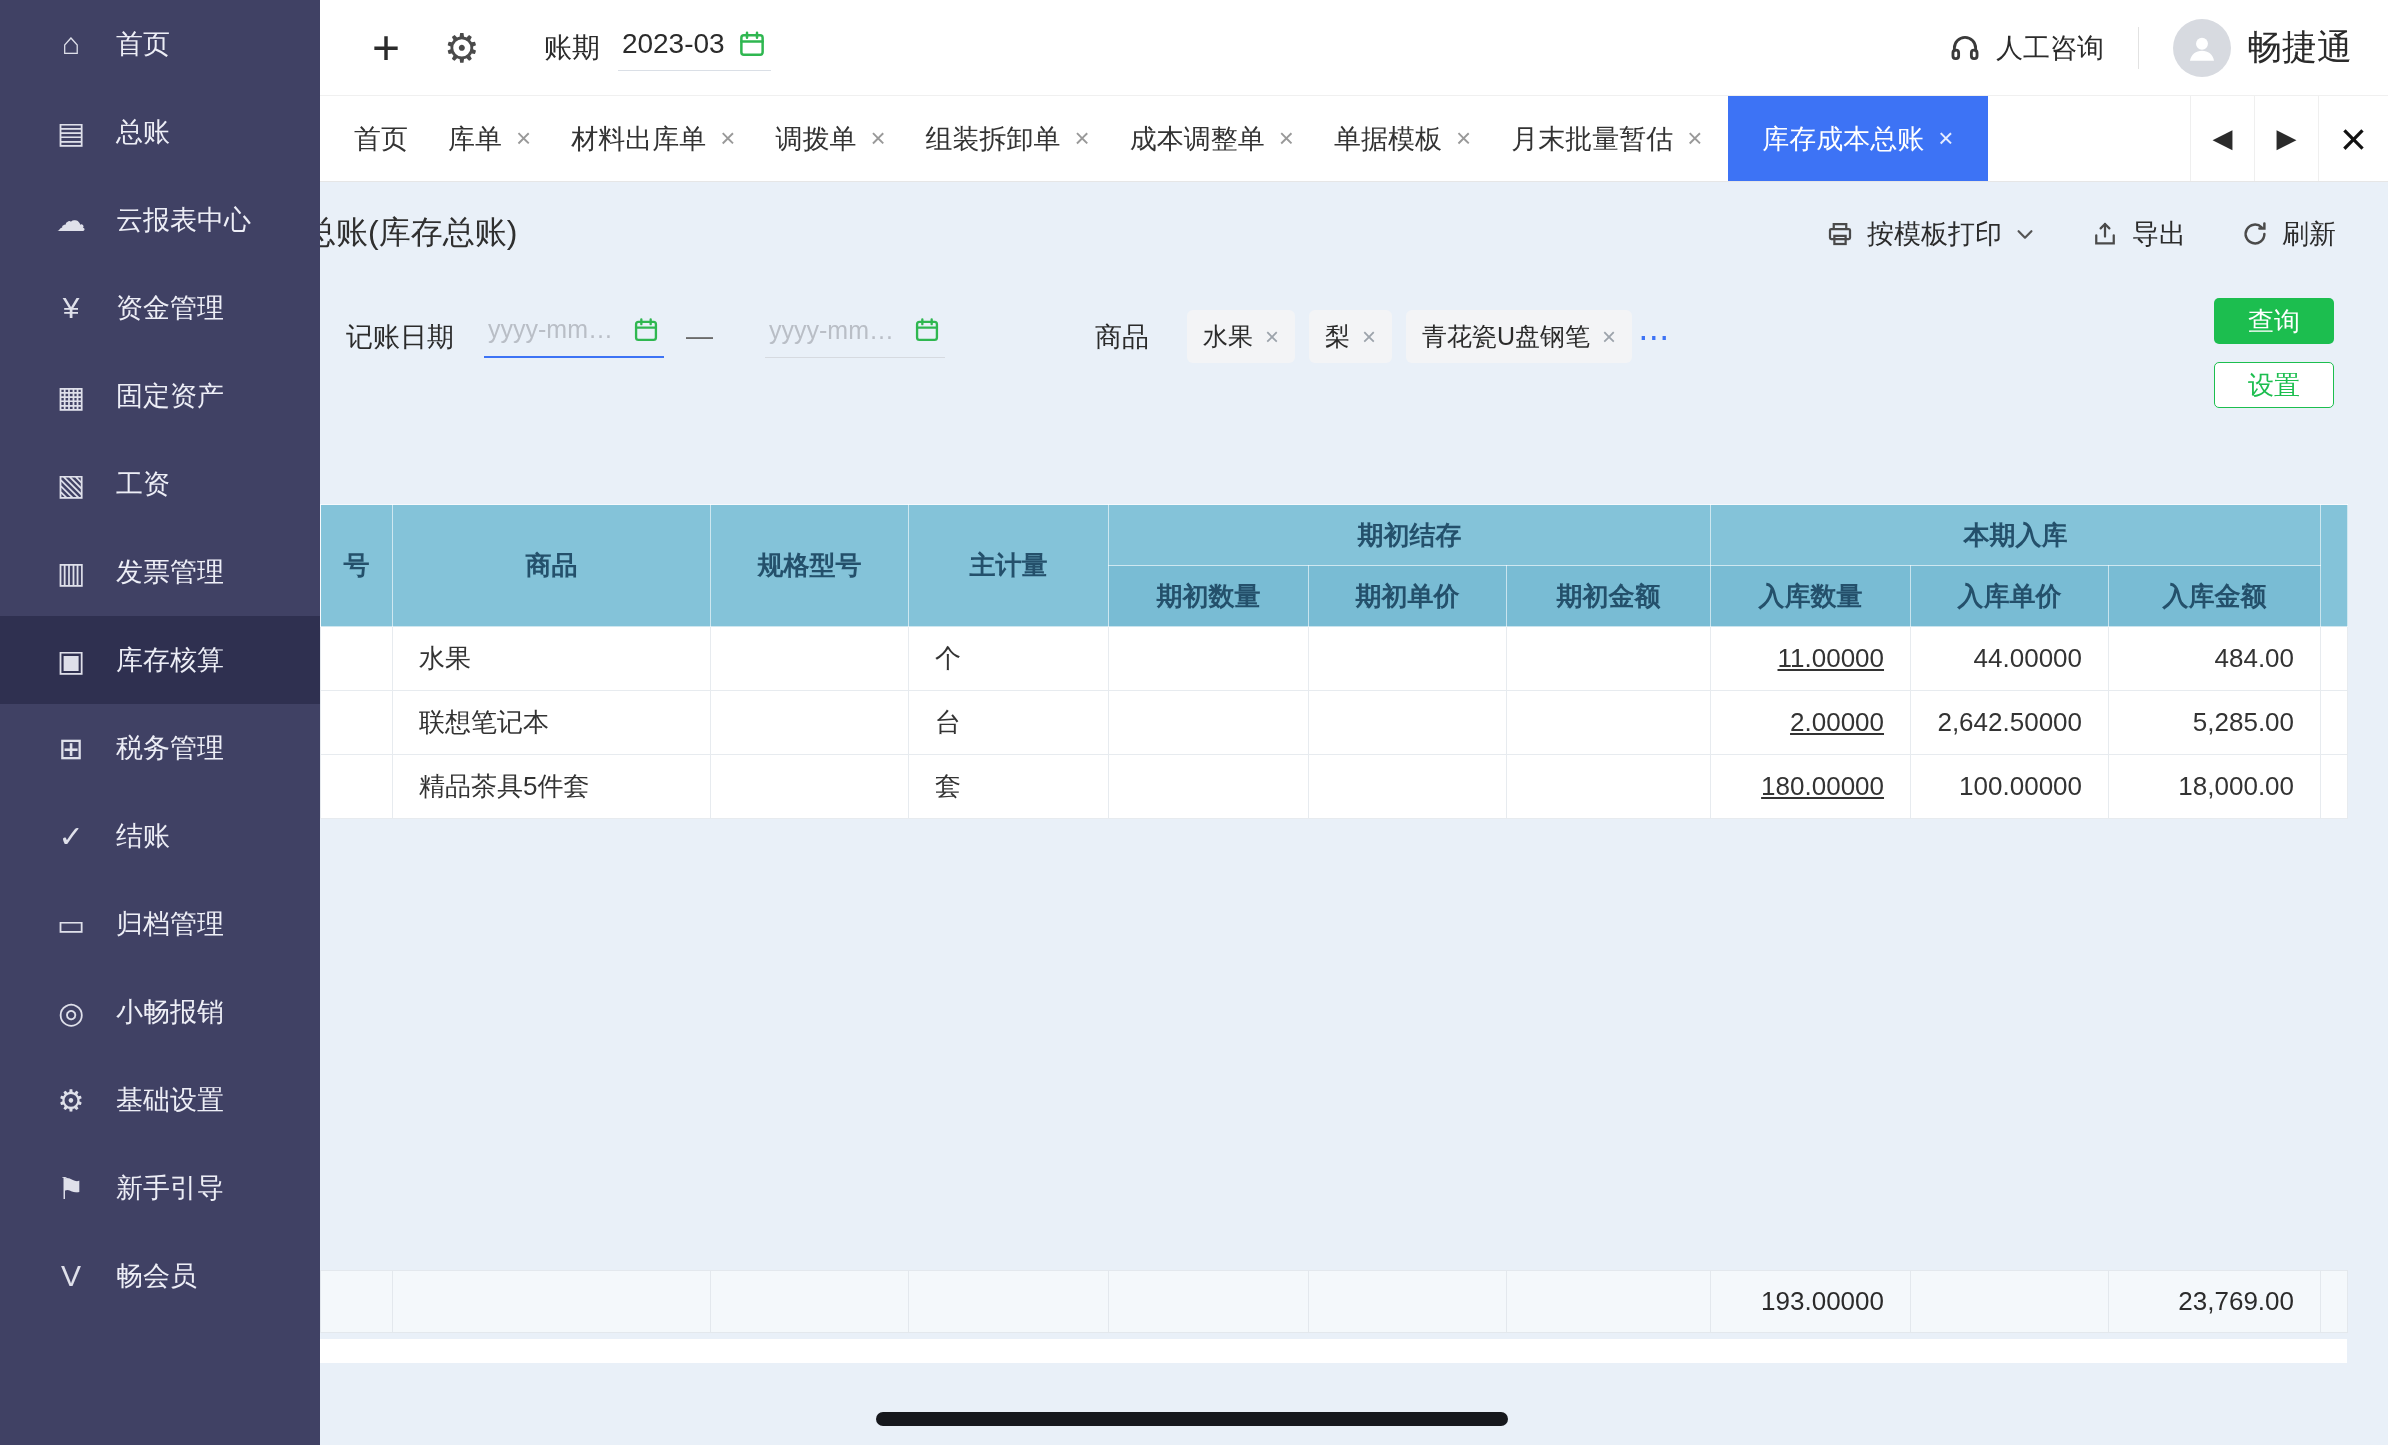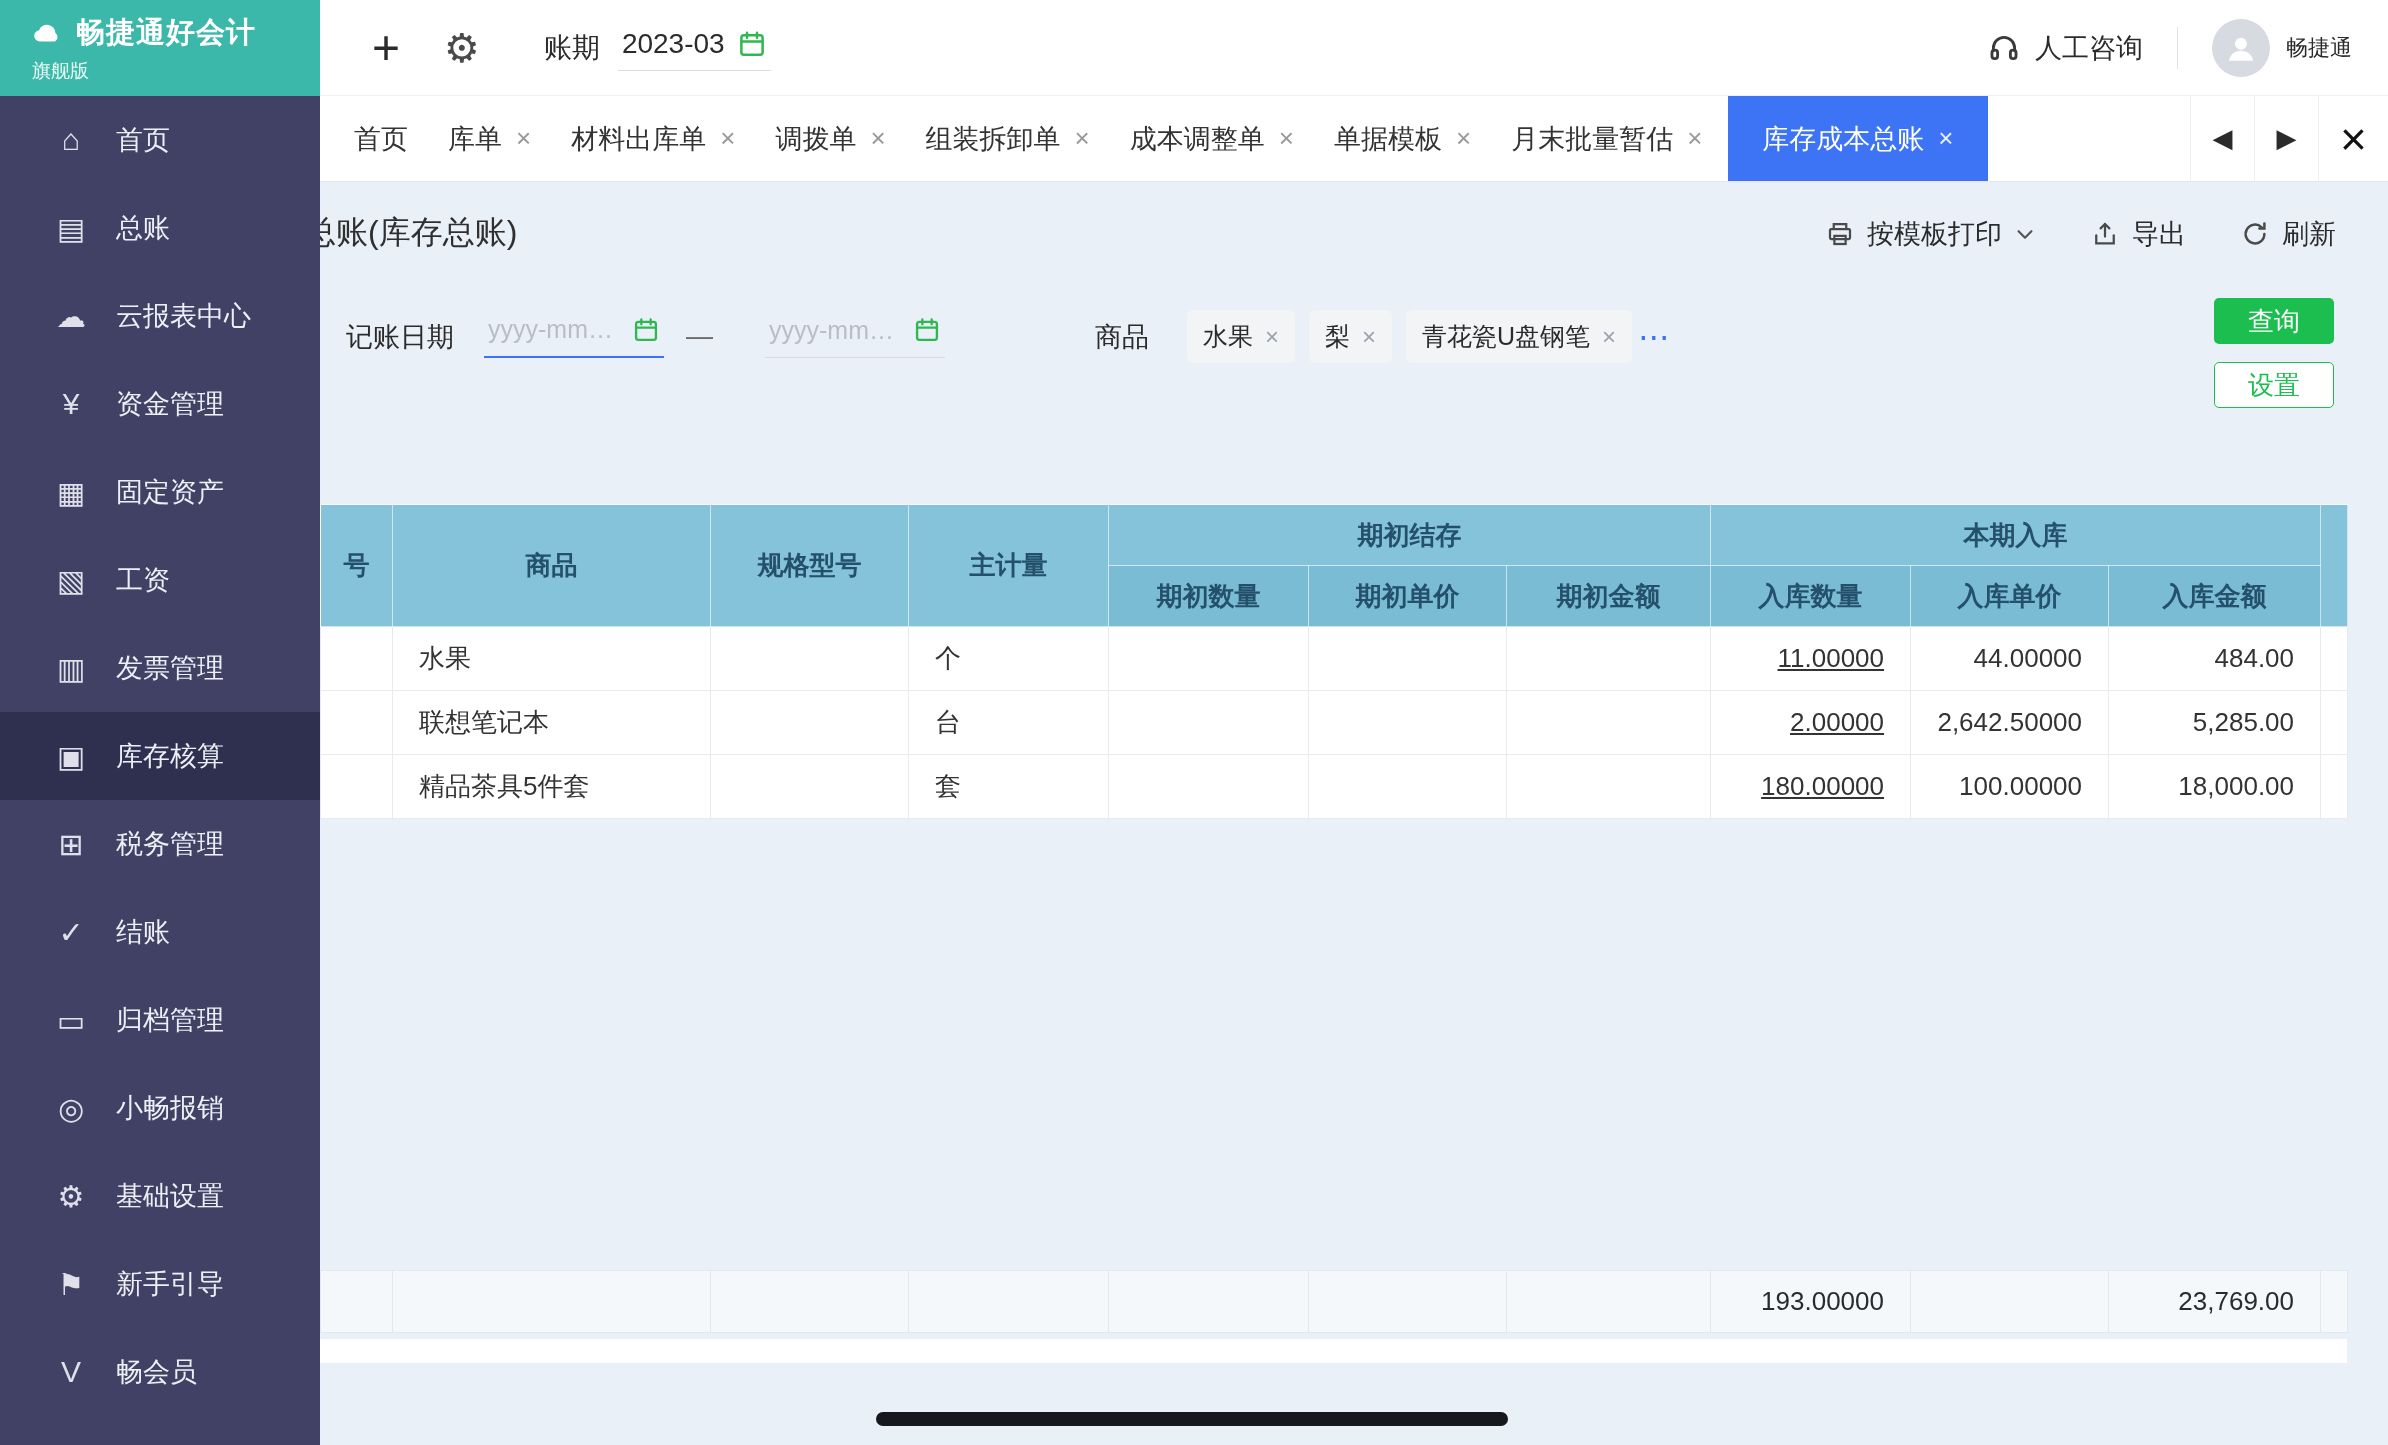--- a/index.html
+++ b/index.html
@@ -23,21 +23,21 @@
   .topbar { position:absolute; top:0; left:320px; right:0; height:96px; background:#fff; display:flex; align-items:center; border-bottom:1px solid #F0F0F0; z-index:5; }
   .company { display:flex; align-items:center; gap:22px; margin-left:26px; padding:6px 10px 16px 6px; border-bottom:1px solid #E3E6EB; font-size:27px; color:#2B2B2B; cursor:pointer; min-width:470px; }
   .plus { margin-left:52px; font-size:48px; font-weight:300; color:#2B2B2B; line-height:1; cursor:pointer; }
   .gear { margin-left:44px; font-size:40px; color:#4A4A4A; line-height:1; cursor:pointer; }
   .period { margin-left:64px; display:flex; align-items:center; gap:18px; font-size:28px; color:#2B2B2B; }
   .period-value-wrap { display:flex; align-items:center; gap:12px; border-bottom:1px solid #DADFE6; padding:4px 4px 10px 4px; cursor:pointer; }
   .topbar-right { margin-left:auto; display:flex; align-items:center; padding-right:36px; }
   .consult { display:flex; align-items:center; gap:14px; font-size:27px; color:#2B2B2B; cursor:pointer; }
   .vdiv { width:1px; height:42px; background:#E2E2E2; margin:0 34px; }
   .avatar { width:58px; height:58px; border-radius:50%; background:#D7DAE0; display:flex; align-items:center; justify-content:center; cursor:pointer; overflow:hidden; }
-  .username { font-size:22px; color:#2B2B2B; margin-left:16px; }
+  .username { font-size:35px; color:#2B2B2B; margin-left:16px; }
 
   
   .tabbar { position:absolute; top:96px; left:320px; right:0; height:86px; background:#fff; border-bottom:1px solid #E6E6E6; display:flex; align-items:stretch; z-index:5; }
   .tabs { display:flex; align-items:stretch; overflow:hidden; flex:1; padding-left:20px; }
   .tab { display:flex; align-items:center; gap:14px; padding:0 14px; margin-right:12px; font-size:27px; color:#333; white-space:nowrap; cursor:pointer; }
   .tab-x { font-size:26px; color:#999; }
   .tab.active { background:#3D73F5; color:#fff; padding:0 34px; }
   .tab.active .tab-x { color:#E6EDFF; }
   .tab-controls { display:flex; align-items:stretch; }
   .arrow { width:64px; display:flex; align-items:center; justify-content:center; font-size:26px; color:#2B2B2B; border-left:1px solid #EFEFEF; cursor:pointer; }
@@ -79,29 +79,20 @@
   .grid.summary td { background:#F4F8FB; height:62px; border:1px solid #E3E8ED; color:#2B2B2B; }
   .white-strip { position:absolute; top:1157px; left:0; width:2027px; height:24px; background:#fff; }
   .hscrollbar { position:absolute; top:1230px; left:556px; width:632px; height:14px; background:#16181D; border-radius:7px; cursor:pointer; }
 </style>
 </head>
 <body>
 
 <div class="page">
 
   <aside class="sidebar">
-    <div class="logo">
-      <div class="logo-row">
-        <svg width="34" height="34" viewBox="0 0 24 24" fill="#FFFFFF">
-            <path d="M7 18a4 4 0 0 1-.6-7.96A6 6 0 0 1 18 12.1 3.5 3.5 0 0 1 17.5 18z"></path>
-          </svg>
-        <span class="logo-title">畅捷通好会计</span>
-      </div>
-      <span class="logo-sub">旗舰版</span>
-    </div>
     <nav class="menu" id="menu">
         <div class="menu-item">
           <span class="menu-icon">⌂</span>
           <span>首页</span>
         </div>
         <div class="menu-item">
           <span class="menu-icon">▤</span>
           <span>总账</span>
         </div>
         <div class="menu-item">

